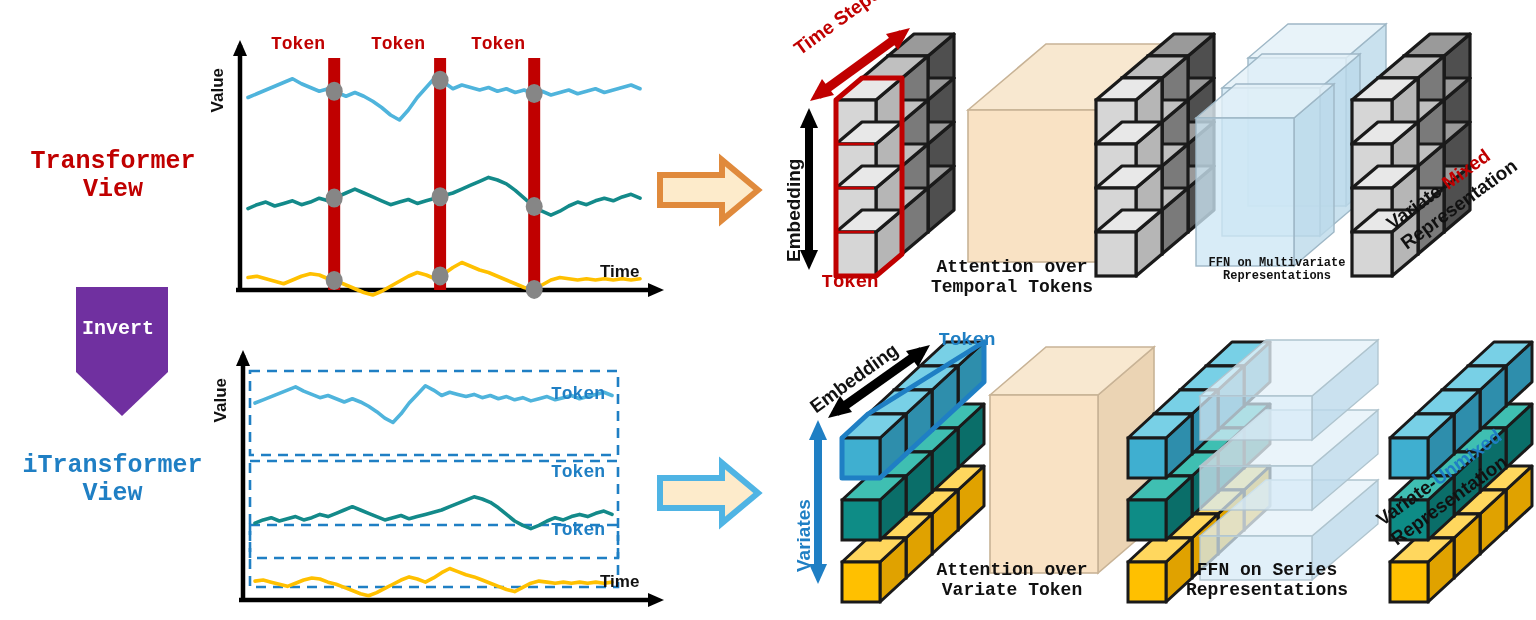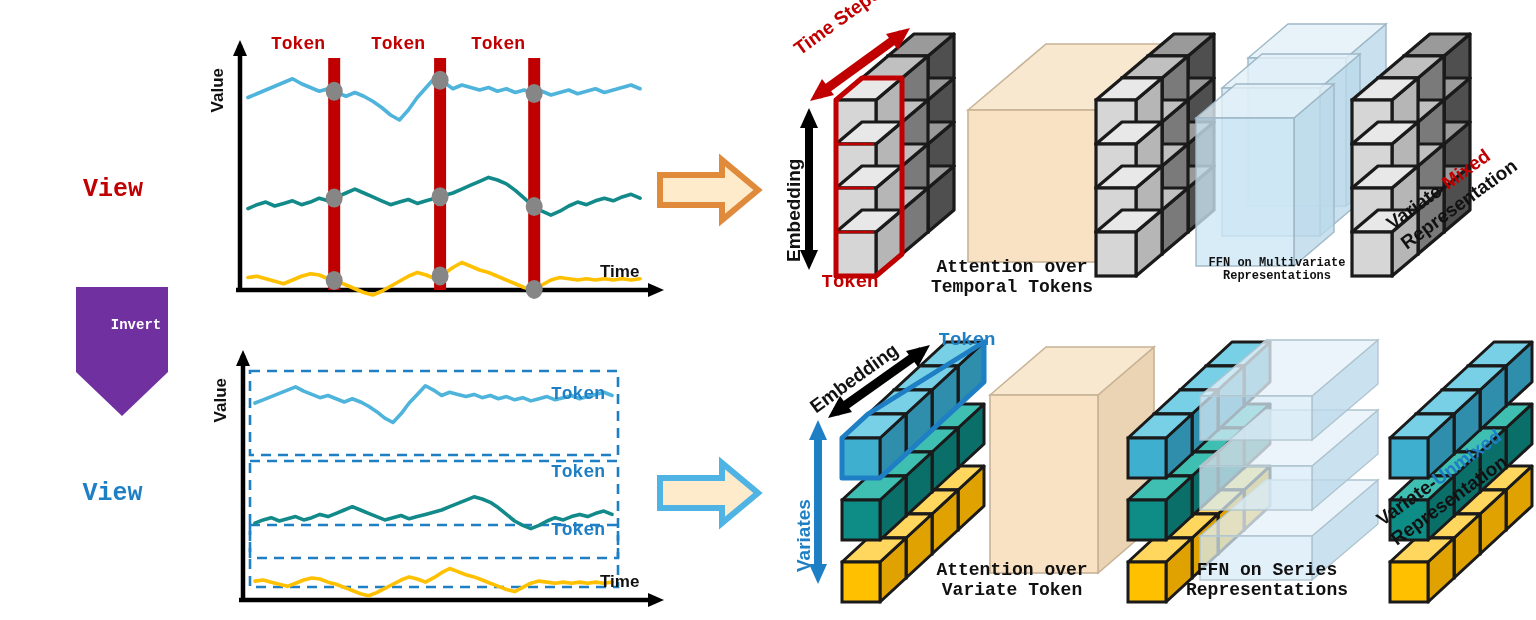--- a/index.html
+++ b/index.html
@@ -526,35 +526,35 @@
   </g>
 
   <g>
     <line x1="818" y1="434" x2="818" y2="570" stroke="#1F7FC4" stroke-width="8"></line>
     <path d="M818,420 L809,440 L827,440 Z" fill="#1F7FC4"></path>
     <path d="M818,584 L809,564 L827,564 Z" fill="#1F7FC4"></path>
   </g>
 </svg>
 
 <div class="lbl t-red" style="left:18px;top:148px;width:190px;font-size:25px;">
-  <br>
+  <span>Transformer</span><br>
   <span>View</span>
 </div>
 
 <div class="axislabel vert" style="left:208px;top:68px;font-size:17px;">Value</div>
 <div class="axislabel" style="left:600px;top:262px;font-size:17px;">Time</div>
 
 <div class="lbl t-red" style="left:258px;top:34px;width:80px;font-size:18px;">Token</div>
 <div class="lbl t-red" style="left:358px;top:34px;width:80px;font-size:18px;">Token</div>
 <div class="lbl t-red" style="left:458px;top:34px;width:80px;font-size:18px;">Token</div>
 
-<div class="lbl t-white" style="left:76px;top:318px;width:84px;font-size:14px;padding-left:18px;">Invert</div>
+<div class="lbl t-white" style="left:76px;top:318px;width:84px;font-size:20px;">Invert</div>
 
 <div class="lbl t-blue" style="left:10px;top:452px;width:205px;font-size:25px;">
-  <br>
+  <span>iTransformer</span><br>
   <span>View</span>
 </div>
 
 <div class="axislabel vert" style="left:211px;top:378px;font-size:17px;">Value</div>
 <div class="axislabel" style="left:600px;top:572px;font-size:17px;">Time</div>
 
 <div class="lbl t-blue" style="left:538px;top:384px;width:80px;font-size:18px;">Token</div>
 <div class="lbl t-blue" style="left:538px;top:462px;width:80px;font-size:18px;">Token</div>
 <div class="lbl t-blue" style="left:538px;top:520px;width:80px;font-size:18px;">Token</div>
 

